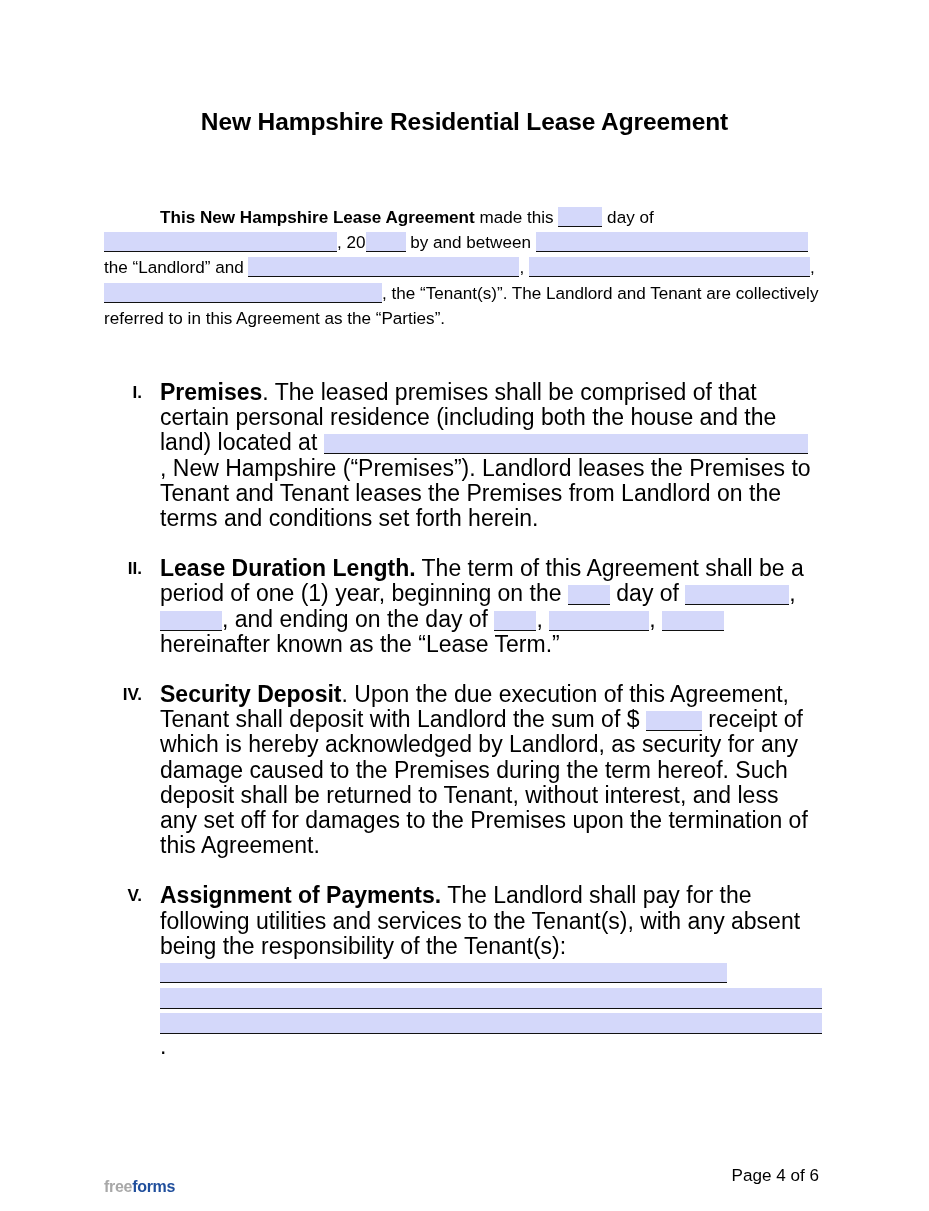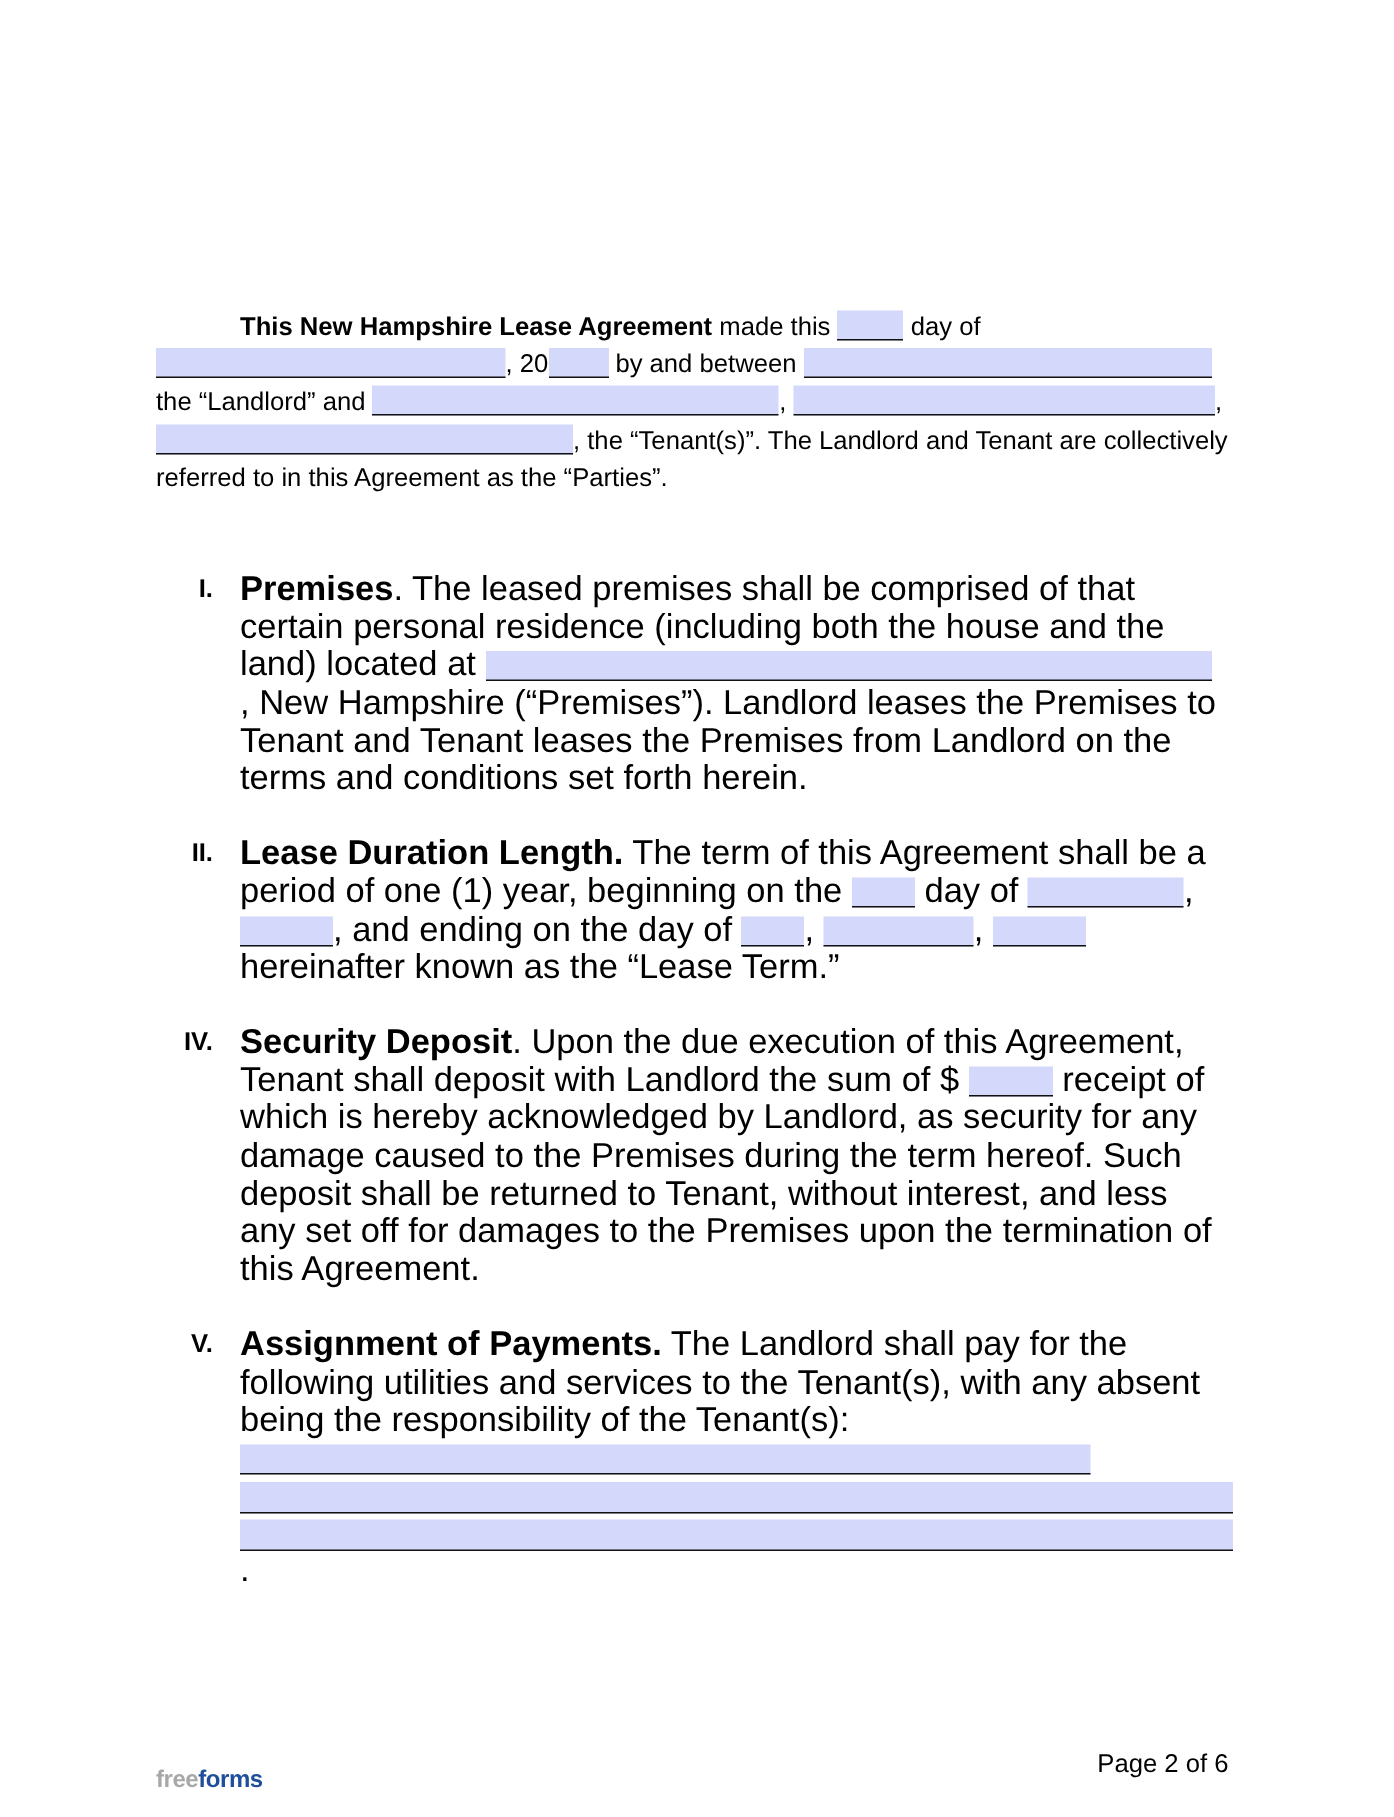--- a/index.html
+++ b/index.html
@@ -141,20 +141,21 @@
     top: 1166px;
     font-size: 17.1px;
     text-align: right;
   }
 </style>
 </head>
 <body>
 
 <div class="page">
 
+  <div class="doc-title">New Hampshire Residential Lease Agreement</div>
 
   <div class="body-block">
 
     <p class="para"><span class="indent"></span><b>This New Hampshire Lease Agreement</b><span> made this </span><span class="fld w-day"></span><span> day of </span><span class="fld w-month"></span><span>, 20</span><span class="fld w-yr2"></span><span> by and between </span><span class="fld w-long"></span><span>the “Landlord” and </span><span class="fld w-ll"></span><span>, </span><span class="fld w-t1"></span><span>, </span><span class="fld w-t2"></span><span>, the “Tenant(s)”. The Landlord and Tenant are collectively referred to in this Agreement as the “Parties”.</span></p>
 
     <div class="gap-para"></div>
 
 
     <div class="section">
       <div class="sec-num">I.</div>
@@ -174,15 +175,15 @@
 
     <div class="section">
       <div class="sec-num">V.</div>
       <div class="sec-body"><span class="sec-head">Assignment of Payments.</span><span> The Landlord shall pay for the following utilities and services to the Tenant(s), with any absent being the responsibility of the Tenant(s): </span><span class="fld w-util1"></span><span class="fld-line w-util"></span><span class="fld-line w-util"></span><span>.</span></div>
     </div>
 
   </div>
 
   <div class="footer-logo"><span class="logo-free">free</span><span class="logo-forms">forms</span></div>
 
-  <div class="footer-page">Page 2 of 6</div>
+  <div class="footer-page">Page 4 of 6</div>
 
 </div>
 
 </body></html>

